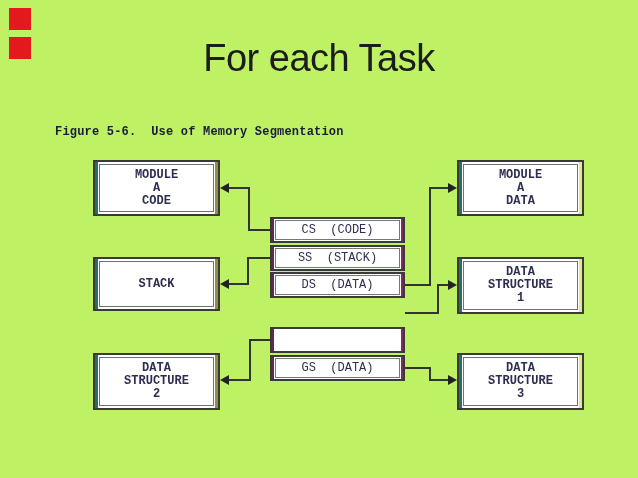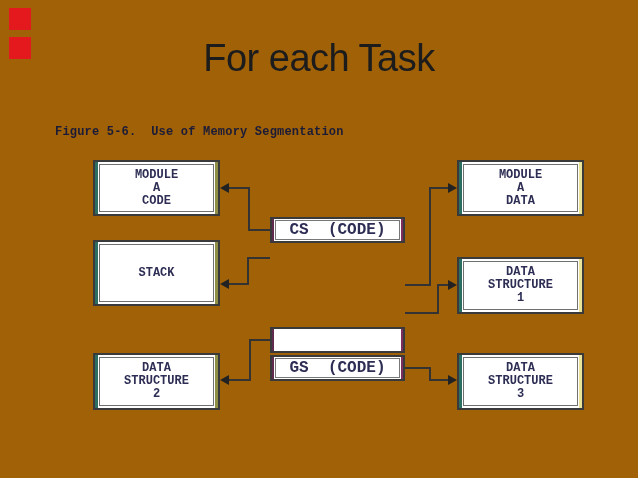--- a/index.html
+++ b/index.html
@@ -2,21 +2,21 @@
 <html style="--accent-red: #e3191e; --border-dark: #3a3a3a; --accent-teal: #2d6e62; --accent-olive: #8f8f45; --accent-pale-yellow: #e9e49a; --accent-maroon: #7c2d5e; --text-navy: #2e2e55; --line: #333333; --title-black: #1c1c1c;"><head>
 <meta charset="utf-8">
 <style>
   :root{
     --accent-red:#e3191e; --border-dark:#3a3a3a; --accent-teal:#2d6e62;
     --accent-olive:#8f8f45; --accent-pale-yellow:#e9e49a; --accent-maroon:#7c2d5e;
     --text-navy:#2e2e55; --line:#333333; --title-black:#1c1c1c;
   }
   *{margin:0;padding:0;box-sizing:border-box}
   html,body{background:#fff}
-  .canvas{position:relative;width:638px;height:478px;background:#a16207;overflow:hidden;
+  .canvas{position:relative;width:638px;height:478px;background:#bef264;overflow:hidden;
           font-family:"Liberation Sans",sans-serif}
   .red-sq{position:absolute;left:9px;width:22px;height:22px;background:var(--accent-red)}
   .title{position:absolute;left:0;right:0;top:36px;text-align:center;
          font-size:38px;line-height:44px;letter-spacing:-0.5px;color:var(--title-black)}
   .caption{position:absolute;left:55px;top:125px;font-family:"Liberation Mono",monospace;
            font-weight:700;font-size:12px;letter-spacing:0.2px;color:#1b1b38;white-space:pre}
   
   .obox{position:absolute;width:127px;background:#fff;border:2px solid var(--border-dark)}
   .obox .acc{position:absolute;top:0;bottom:0;width:3px}
   .obox .acc.l{left:0}
@@ -31,21 +31,21 @@
   .leftcol .acc.r{background:var(--accent-olive)}
   .rightcol .acc.r{background:var(--accent-pale-yellow)}
   
   .cell{position:absolute;left:270px;width:135px;height:26px;background:#fff;
         border:2px solid var(--border-dark)}
   .cell .acc{position:absolute;top:0;bottom:0;width:2px}
   .cell .acc.l{left:0;background:#5e2a4e}
   .cell .acc.r{right:0;background:var(--accent-maroon)}
   .cell .inner{position:absolute;left:3px;right:3px;top:1px;bottom:1px;
                border:1px solid #777;display:flex;align-items:center;justify-content:center}
-  .ctxt{font-family:"Liberation Mono",monospace;font-weight:700;font-size:16px;
+  .ctxt{font-family:"Liberation Mono",monospace;font-weight:400;font-size:12px;
         color:var(--text-navy);white-space:pre}
   
   .ln{position:absolute;background:var(--line)}
   .arr-l{position:absolute;width:0;height:0;border-top:5px solid transparent;
          border-bottom:5px solid transparent;border-right:9px solid #222}
   .arr-r{position:absolute;width:0;height:0;border-top:5px solid transparent;
          border-bottom:5px solid transparent;border-left:9px solid #222}
 </style>
 </head>
 <body>
@@ -61,21 +61,21 @@
 
   <div class="obox leftcol" style="top:160px;height:56px">
     <span class="acc l"></span>
     <span class="acc r"></span>
     <div class="inner">
       <div class="btxt">MODULE
 A
 CODE</div>
     </div>
   </div>
-  <div class="obox leftcol" style="top:240px;height:66px">
+  <div class="obox leftcol" style="top:257px;height:54px">
     <span class="acc l"></span>
     <span class="acc r"></span>
     <div class="inner">
       <div class="btxt">STACK</div>
     </div>
   </div>
   <div class="obox leftcol" style="top:353px;height:57px">
     <span class="acc l"></span>
     <span class="acc r"></span>
     <div class="inner">
@@ -113,29 +113,43 @@
     </div>
   </div>
 
   <div class="cell" style="top:217px">
     <span class="acc l"></span>
     <span class="acc r"></span>
     <div class="inner">
       <span class="ctxt">CS  (CODE)</span>
     </div>
   </div>
+  <div class="cell" style="top:245px">
+    <span class="acc l"></span>
+    <span class="acc r"></span>
+    <div class="inner">
+      <span class="ctxt">SS  (STACK)</span>
+    </div>
+  </div>
+  <div class="cell" style="top:272px">
+    <span class="acc l"></span>
+    <span class="acc r"></span>
+    <div class="inner">
+      <span class="ctxt">DS  (DATA)</span>
+    </div>
+  </div>
   <div class="cell" style="top:327px">
     <span class="acc l"></span>
     <span class="acc r"></span>
   </div>
   <div class="cell" style="top:355px">
     <span class="acc l"></span>
     <span class="acc r"></span>
     <div class="inner">
-      <span class="ctxt">GS  (CODE)</span>
+      <span class="ctxt">GS  (DATA)</span>
     </div>
   </div>
 
   <div>
     <div class="ln" style="left:248px;top:229px;width:22px;height:2px"></div>
     <div class="ln" style="left:248px;top:187px;width:2px;height:44px"></div>
     <div class="ln" style="left:229px;top:187px;width:21px;height:2px"></div>
     <div class="arr-l" style="left:220px;top:183px"></div>
   </div>
 

